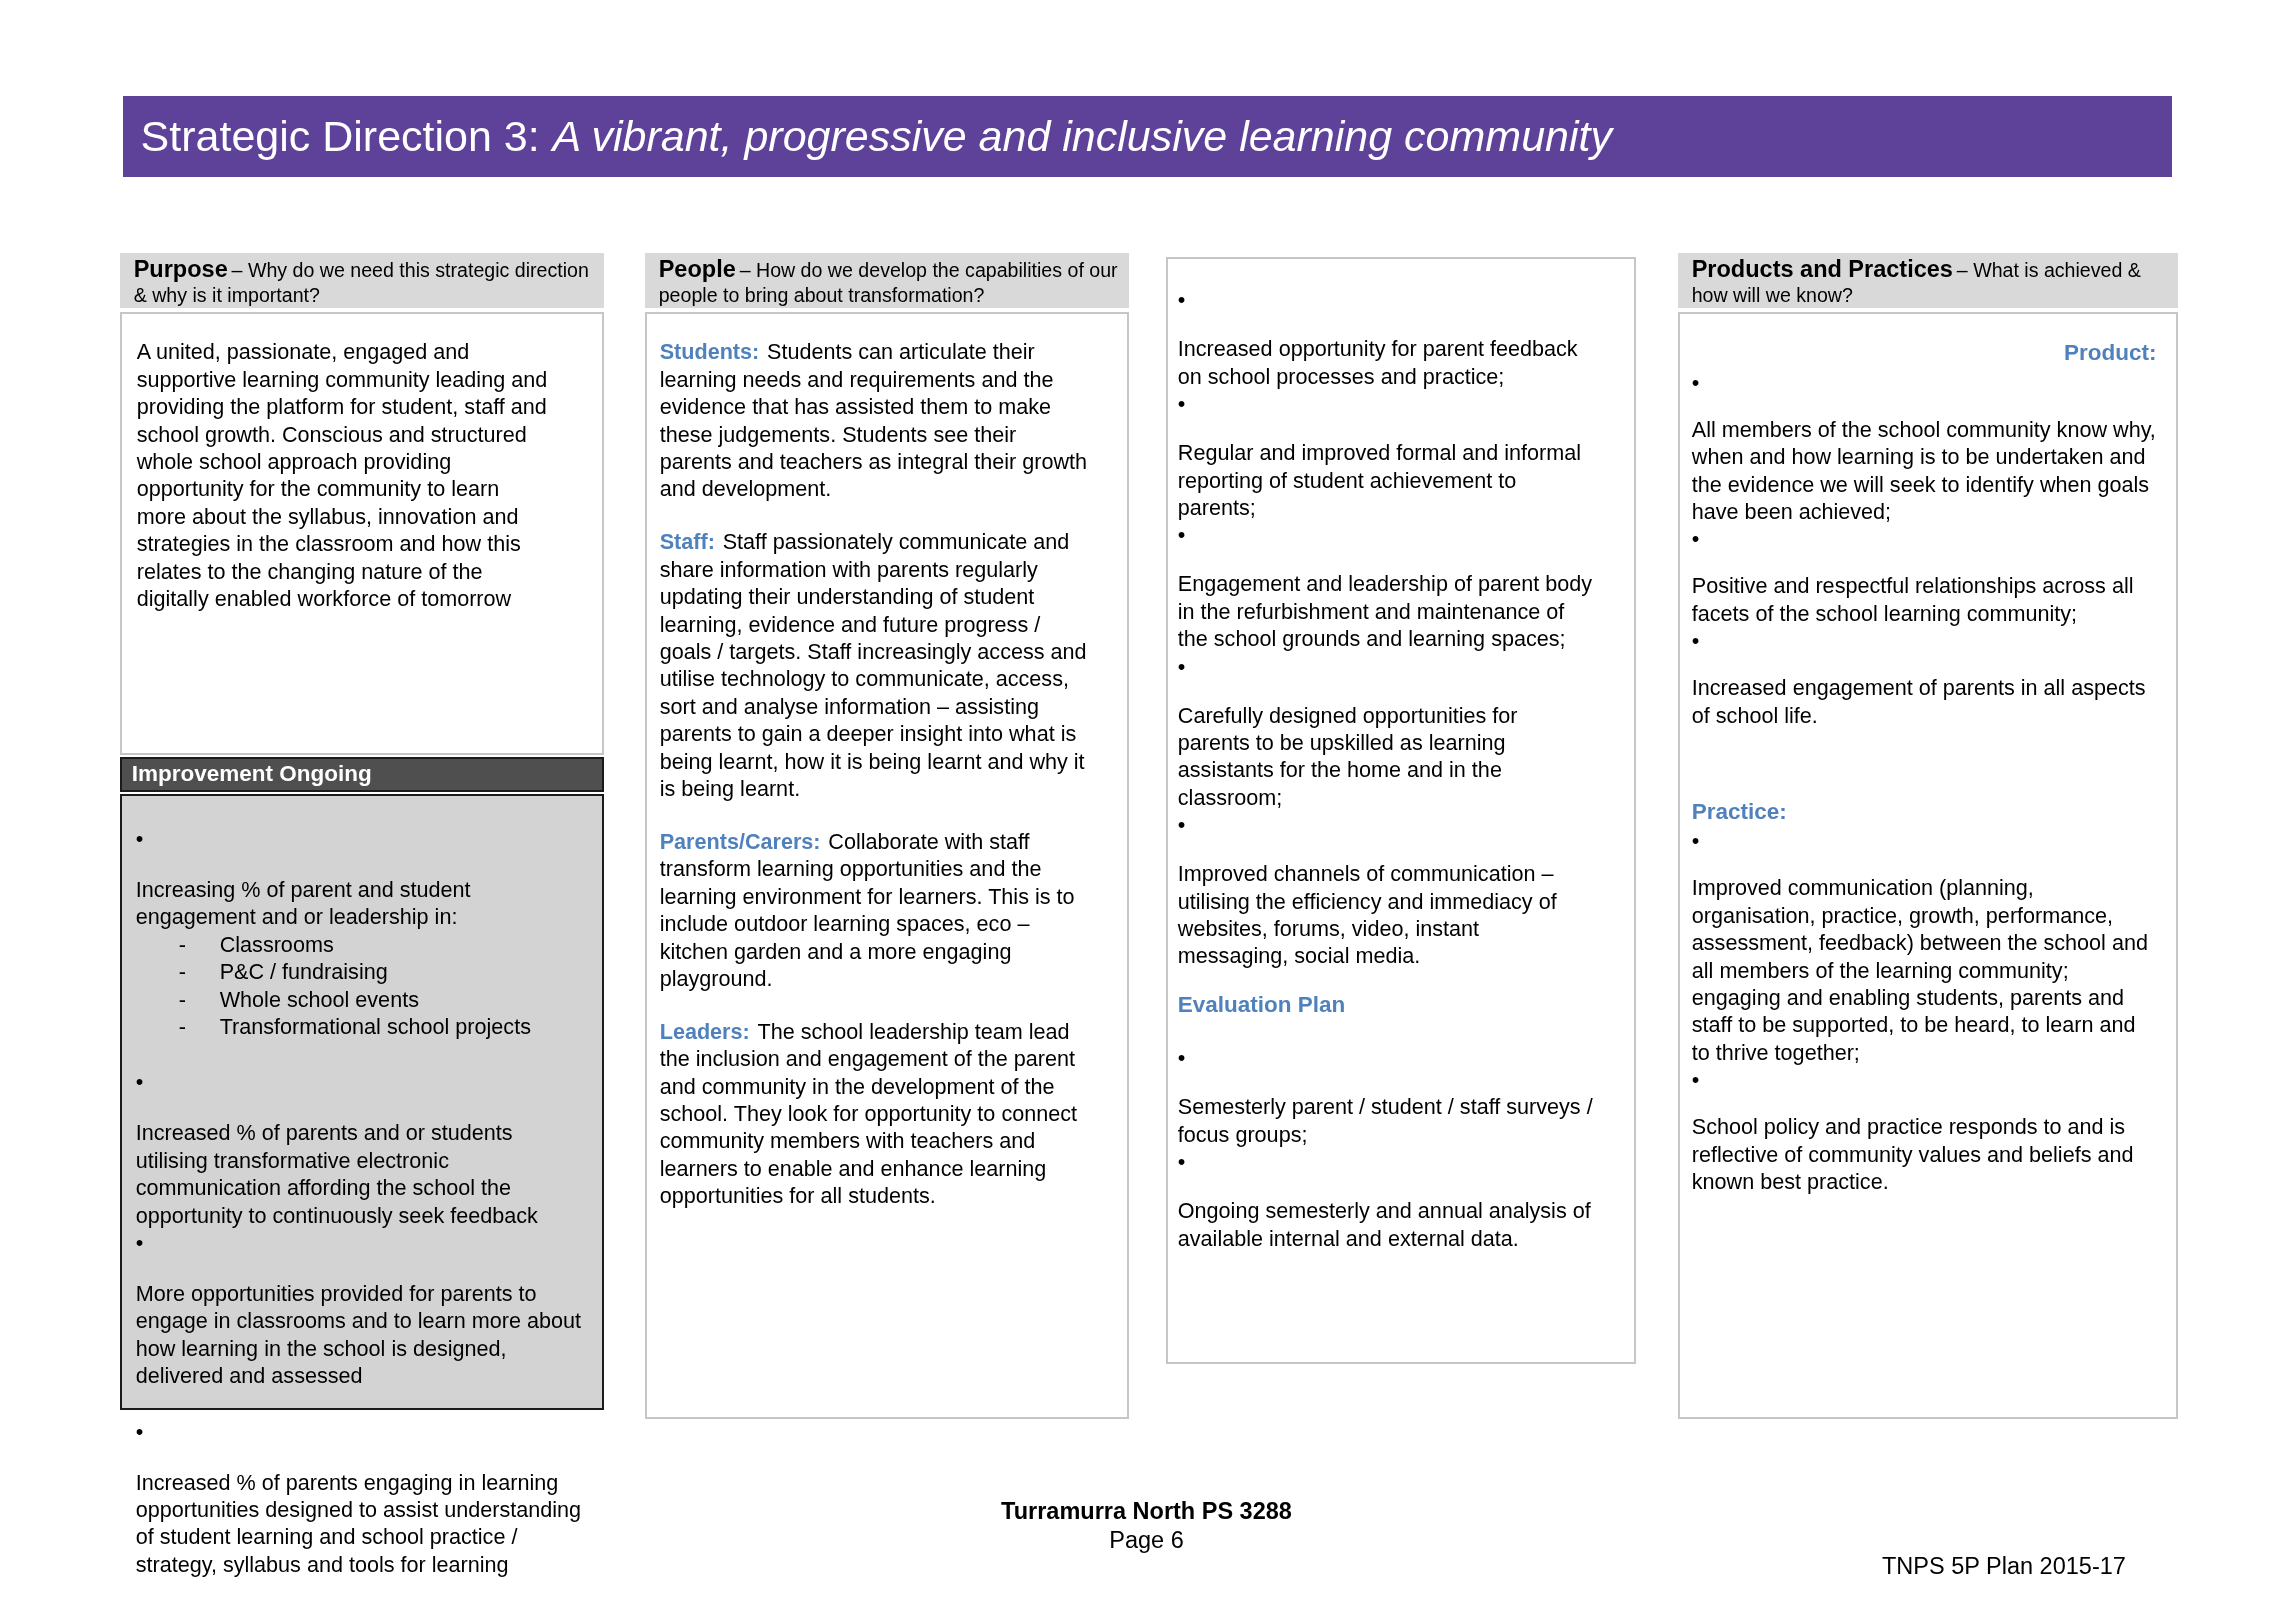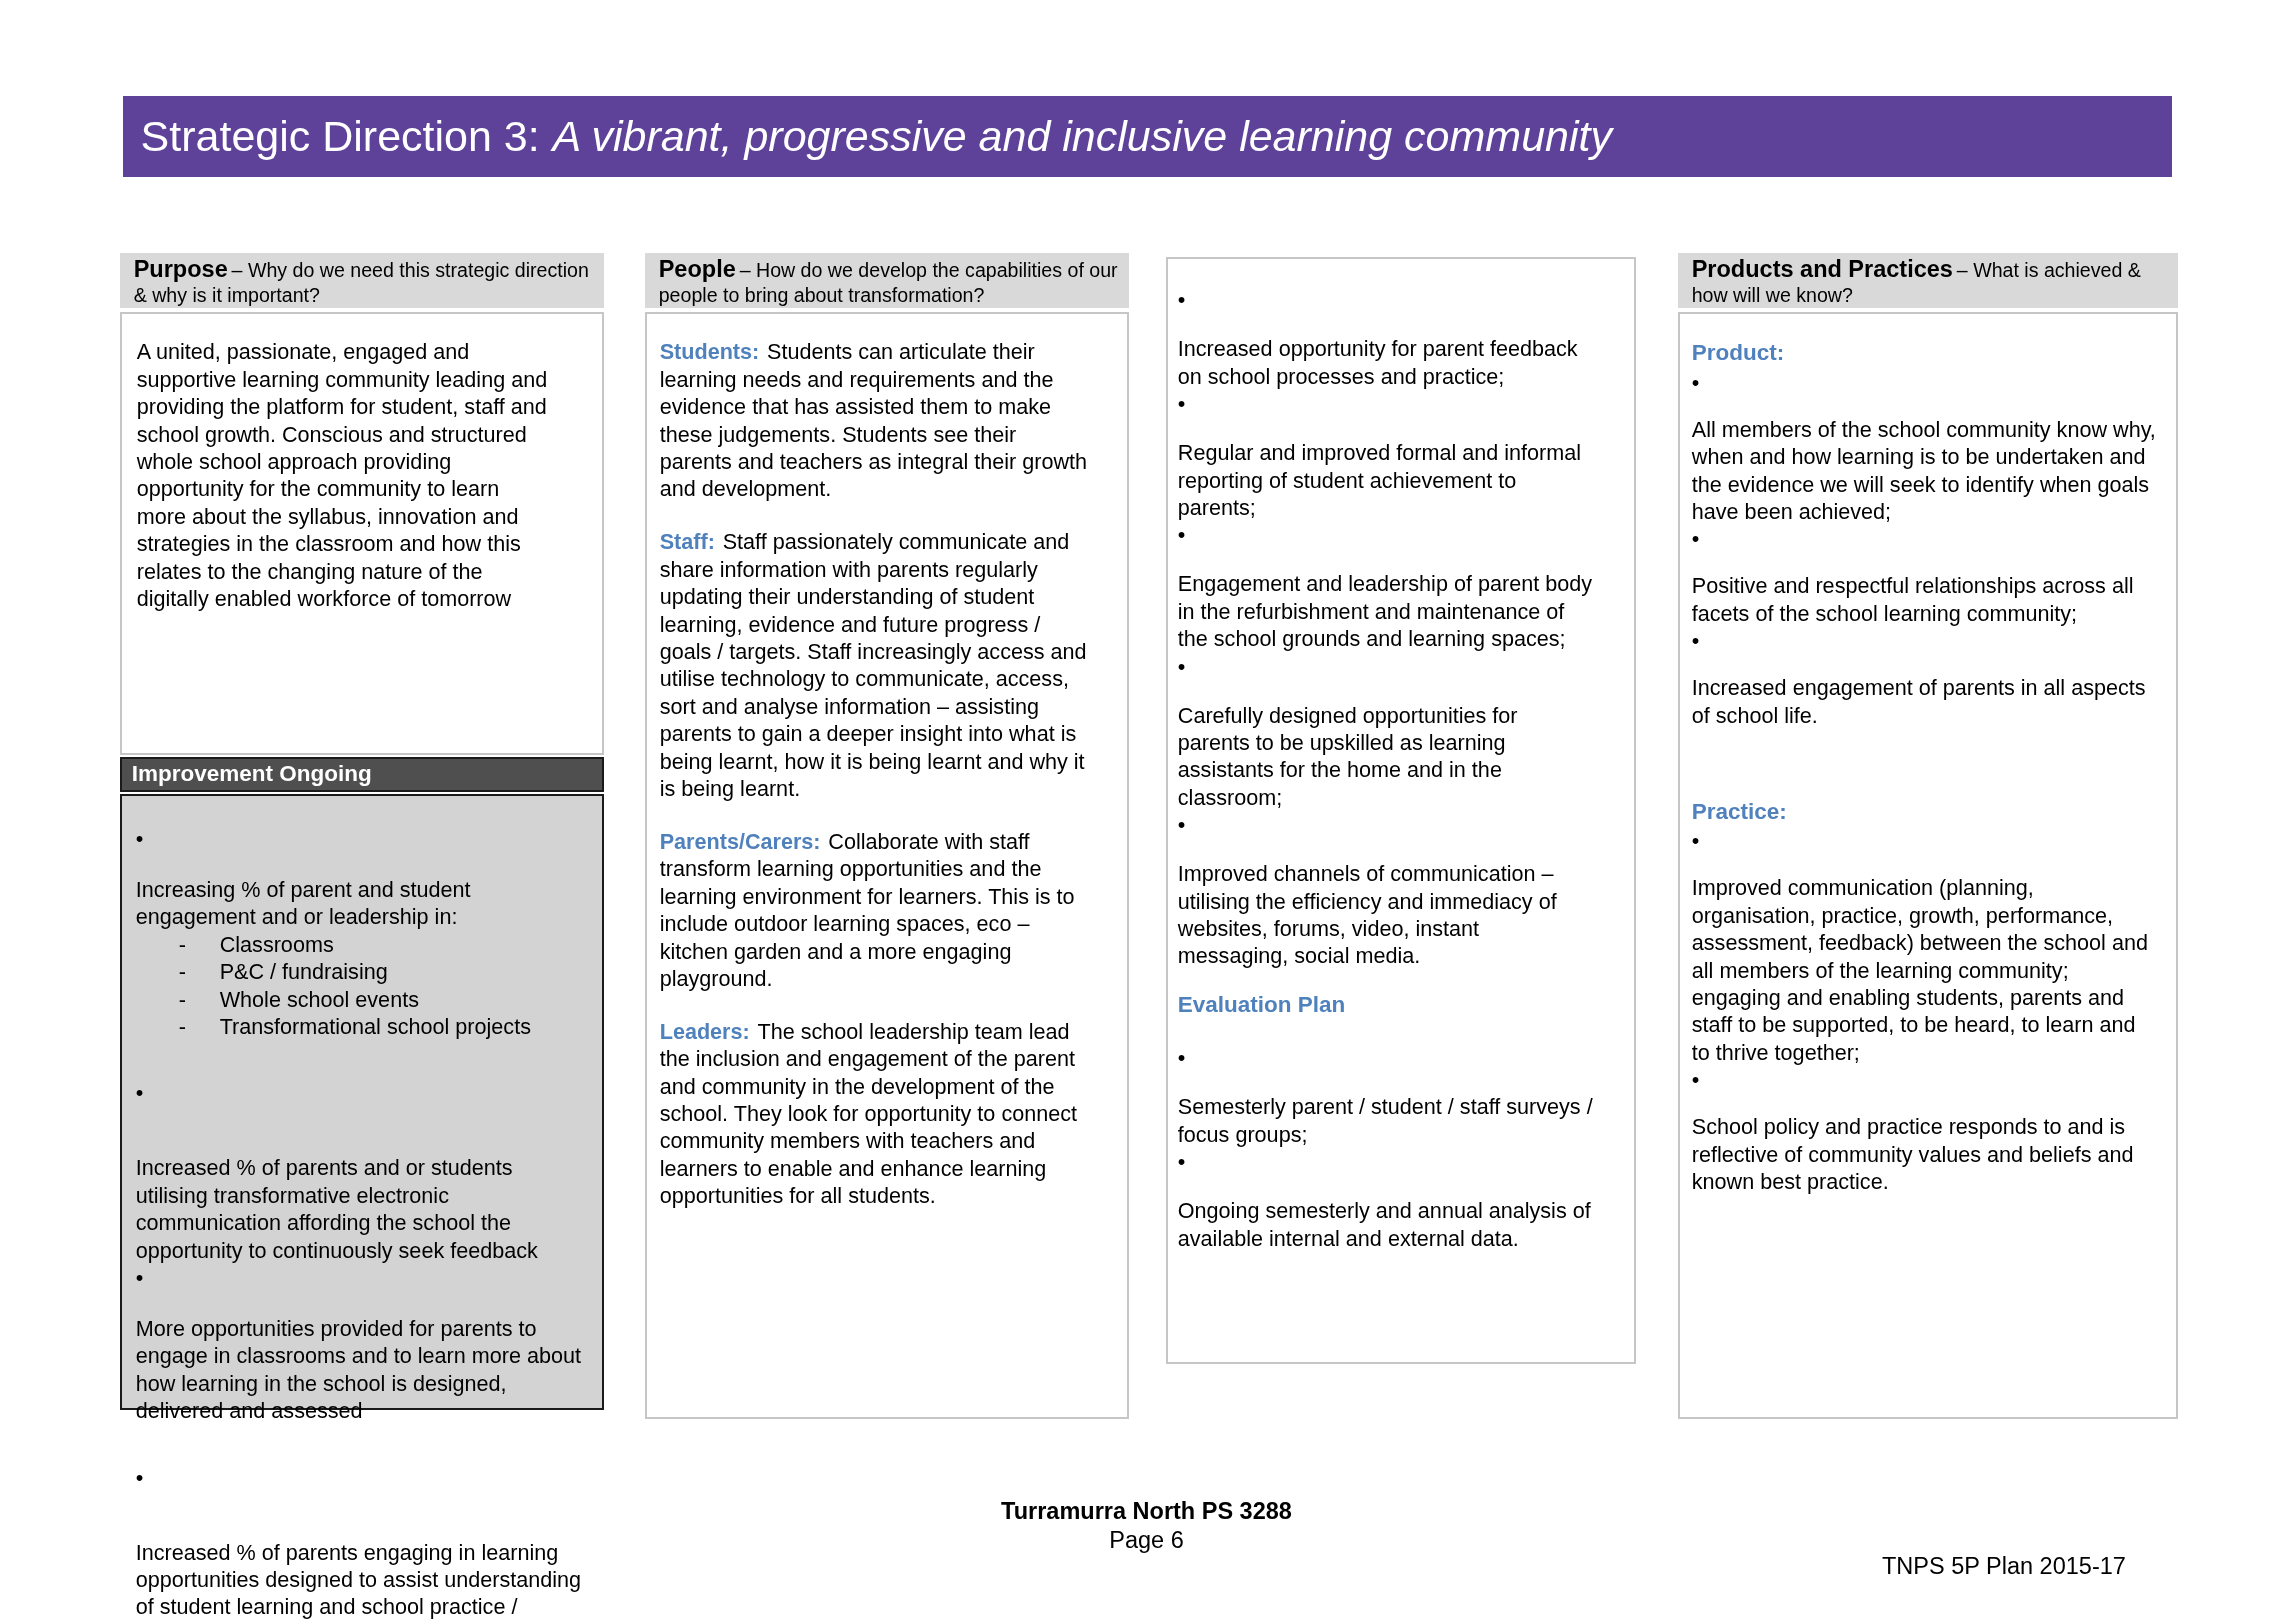--- a/index.html
+++ b/index.html
@@ -34,38 +34,38 @@
   
   .im-header{background:#4F4F4F;color:#fff;border:2px solid #1A1A1A;box-sizing:border-box;
              margin-top:2px;height:35px;font-size:22.5px;font-weight:bold;
              line-height:30px;padding-left:9.8px;}
   .im-body{background:#D3D3D3;border:2px solid #1A1A1A;box-sizing:border-box;
            margin-top:2px;height:616px;padding:29px 17.6px 0 13.7px;
            font-size:21.6px;line-height:27.4px;}
 
   
   .b-item{display:flex;align-items:flex-start;flex-direction:column;}
-  .b-item.gap{margin-top:39px;gap:24px;}
+  .b-item.gap{margin-top:28px;}
   .glyph{flex:0 0 51px;}
   .glyph.bullet::before{content:"\2022";}
   .glyph.dash::before{content:"-";}
   .b-text{flex:1;}
   .processes-body .glyph{flex:0 0 49px;}
   .products-body .glyph{flex:0 0 47px;}
   .sub-item{display:flex;align-items:flex-start;padding-left:43px;}
   .sub-item .glyph{flex:0 0 41px;}
 
   
   .para{margin:0 0 25.5px 0;}
   .lead{color:#4F81BD;font-weight:bold;margin-right:7.8px;}
 
   
   .blue-h{color:#4F81BD;font-weight:bold;font-size:22.5px;margin:0;}
   .eval-h{margin-top:21.6px;margin-bottom:25.5px;}
-  .product-h{margin-bottom:2px;}
+  .product-h{margin-bottom:2px;text-align:right;}
   .practice-h{margin-top:69px;margin-bottom:2px;}
 
   
   .footer-school{position:absolute;left:0;top:1498px;width:2293px;text-align:center;
                  font-size:23.5px;font-weight:bold;line-height:27.4px;}
   .footer-page{position:absolute;left:0;top:1527px;width:2293px;text-align:center;
                font-size:23.5px;line-height:27.4px;}
   .footer-plan{position:absolute;left:1882px;top:1553px;font-size:23.5px;line-height:27.4px;}
 </style>
 </head>

